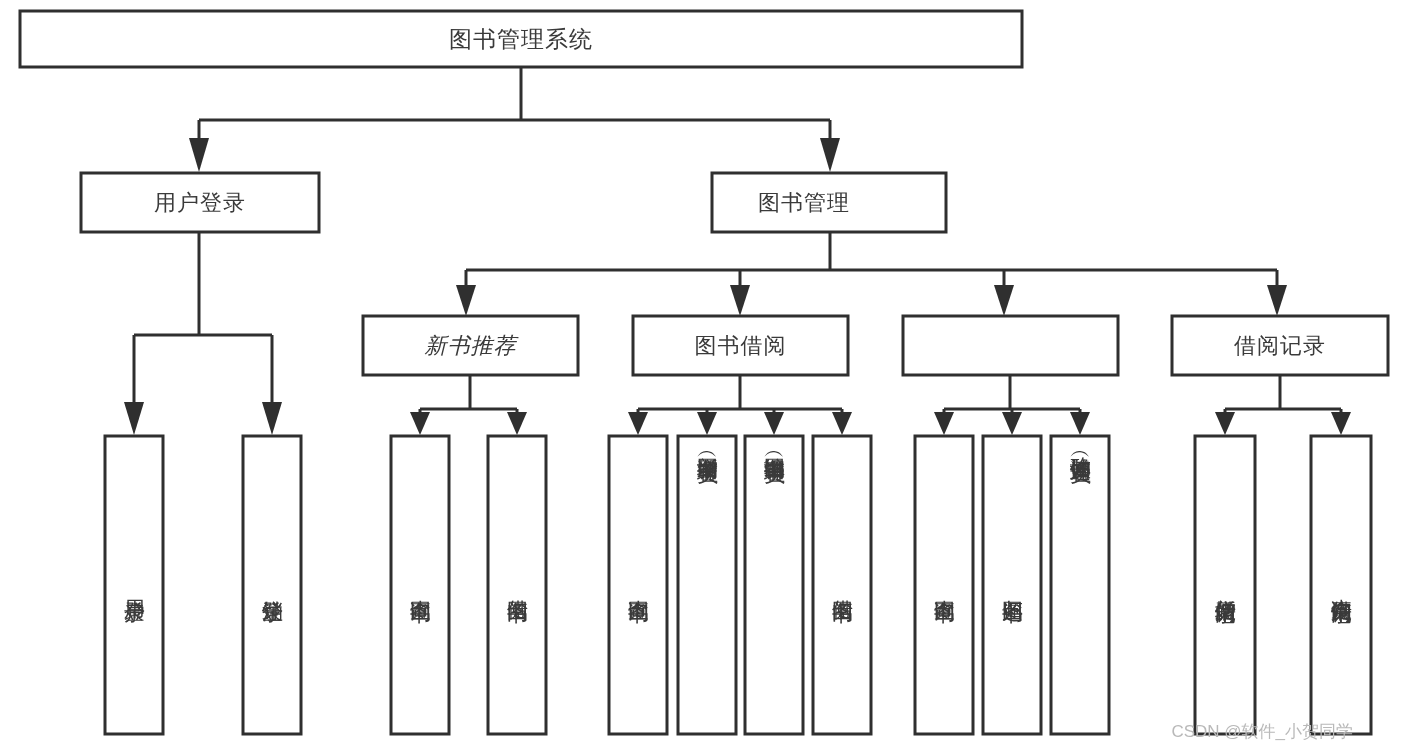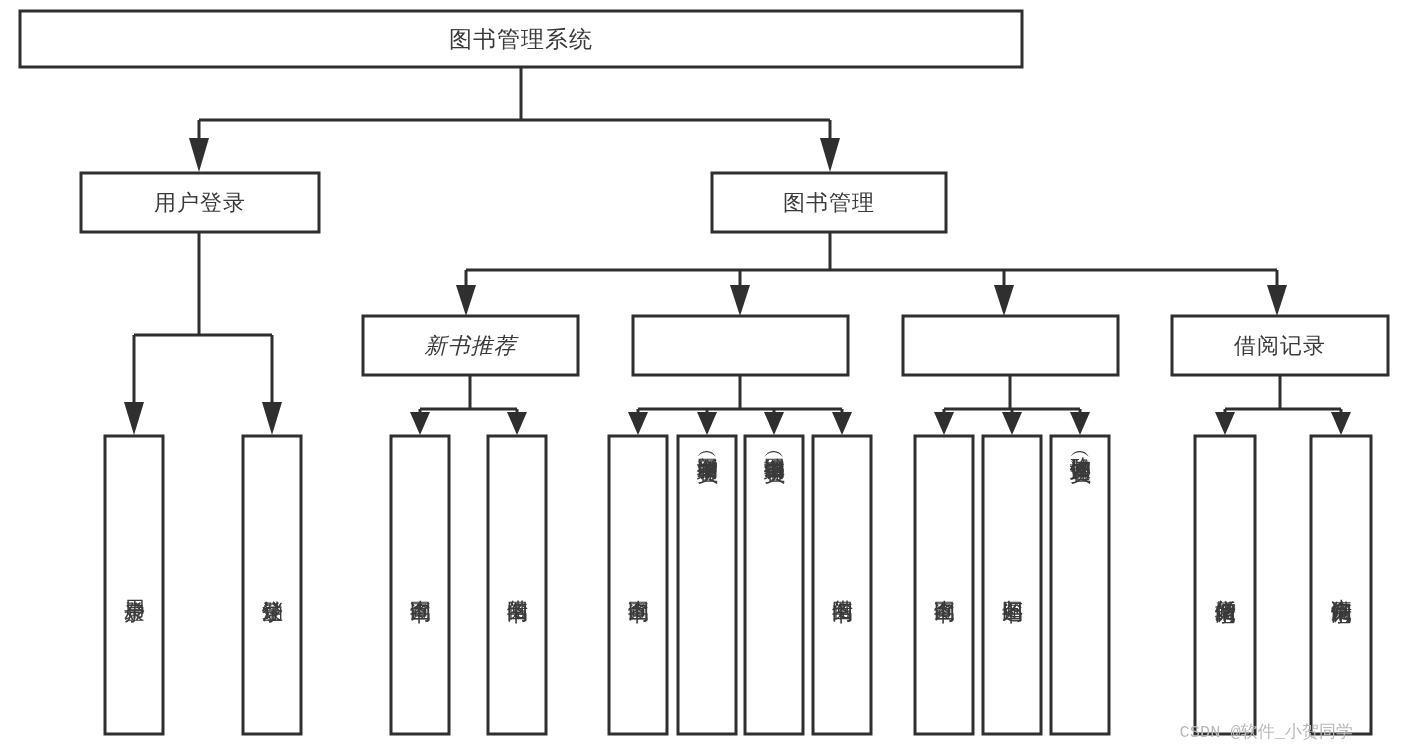--- a/index.html
+++ b/index.html
@@ -76,21 +76,21 @@
     letter-spacing: 1px;
     white-space: nowrap;
   }
   .htext.title {
     font-size: 23px;
   }
   .watermark {
     position: absolute;
     right: 8px;
     bottom: 4px;
-    font-family: Liberation Mono, monospace;
+    font-family: Liberation Sans, sans-serif;
     font-size: 17px;
     color: #b9b9b9;
     white-space: nowrap;
     user-select: none;
   }
 </style>
 </head>
 <body>
 
 <div id="diagram-root">
@@ -200,27 +200,30 @@
 
   </svg>
 
   <div class="htext-wrap" style="left:20px; top:11px; width:1002px; height:56px;">
     <span class="htext title">图书管理系统</span>
   </div>
 
   <div class="htext-wrap" style="left:81px; top:173px; width:238px; height:59px;">
     <span class="htext">用户登录</span>
   </div>
-  <div class="htext-wrap" style="left:712px; top:173px; width:234px; height:59px;text-align:center;">
+  <div class="htext-wrap" style="left:687px; top:173px; width:234px; height:59px;text-align:center;">
     <span class="htext">图书管理</span>
   </div>
 
   <div class="htext-wrap" style="left:363px; top:316px; width:215px; height:59px;font-style:italic;">
     <span class="htext">新书推荐</span>
   </div>
+  <div class="htext-wrap" style="left:633px; top:316px; width:215px; height:59px;">
+    <span class="htext">图书借阅</span>
+  </div>
   <div class="htext-wrap" style="left:1172px; top:316px; width:216px; height:59px;">
     <span class="htext">借阅记录</span>
   </div>
 
   <div class="vtext-wrap" style="left:105px; top:436px; width:58px; height:298px;">
     <span class="vtext">用户登录</span>
   </div>
   <div class="vtext-wrap" style="left:243px; top:436px; width:58px; height:298px;">
     <span class="vtext">注销登录</span>
   </div>

